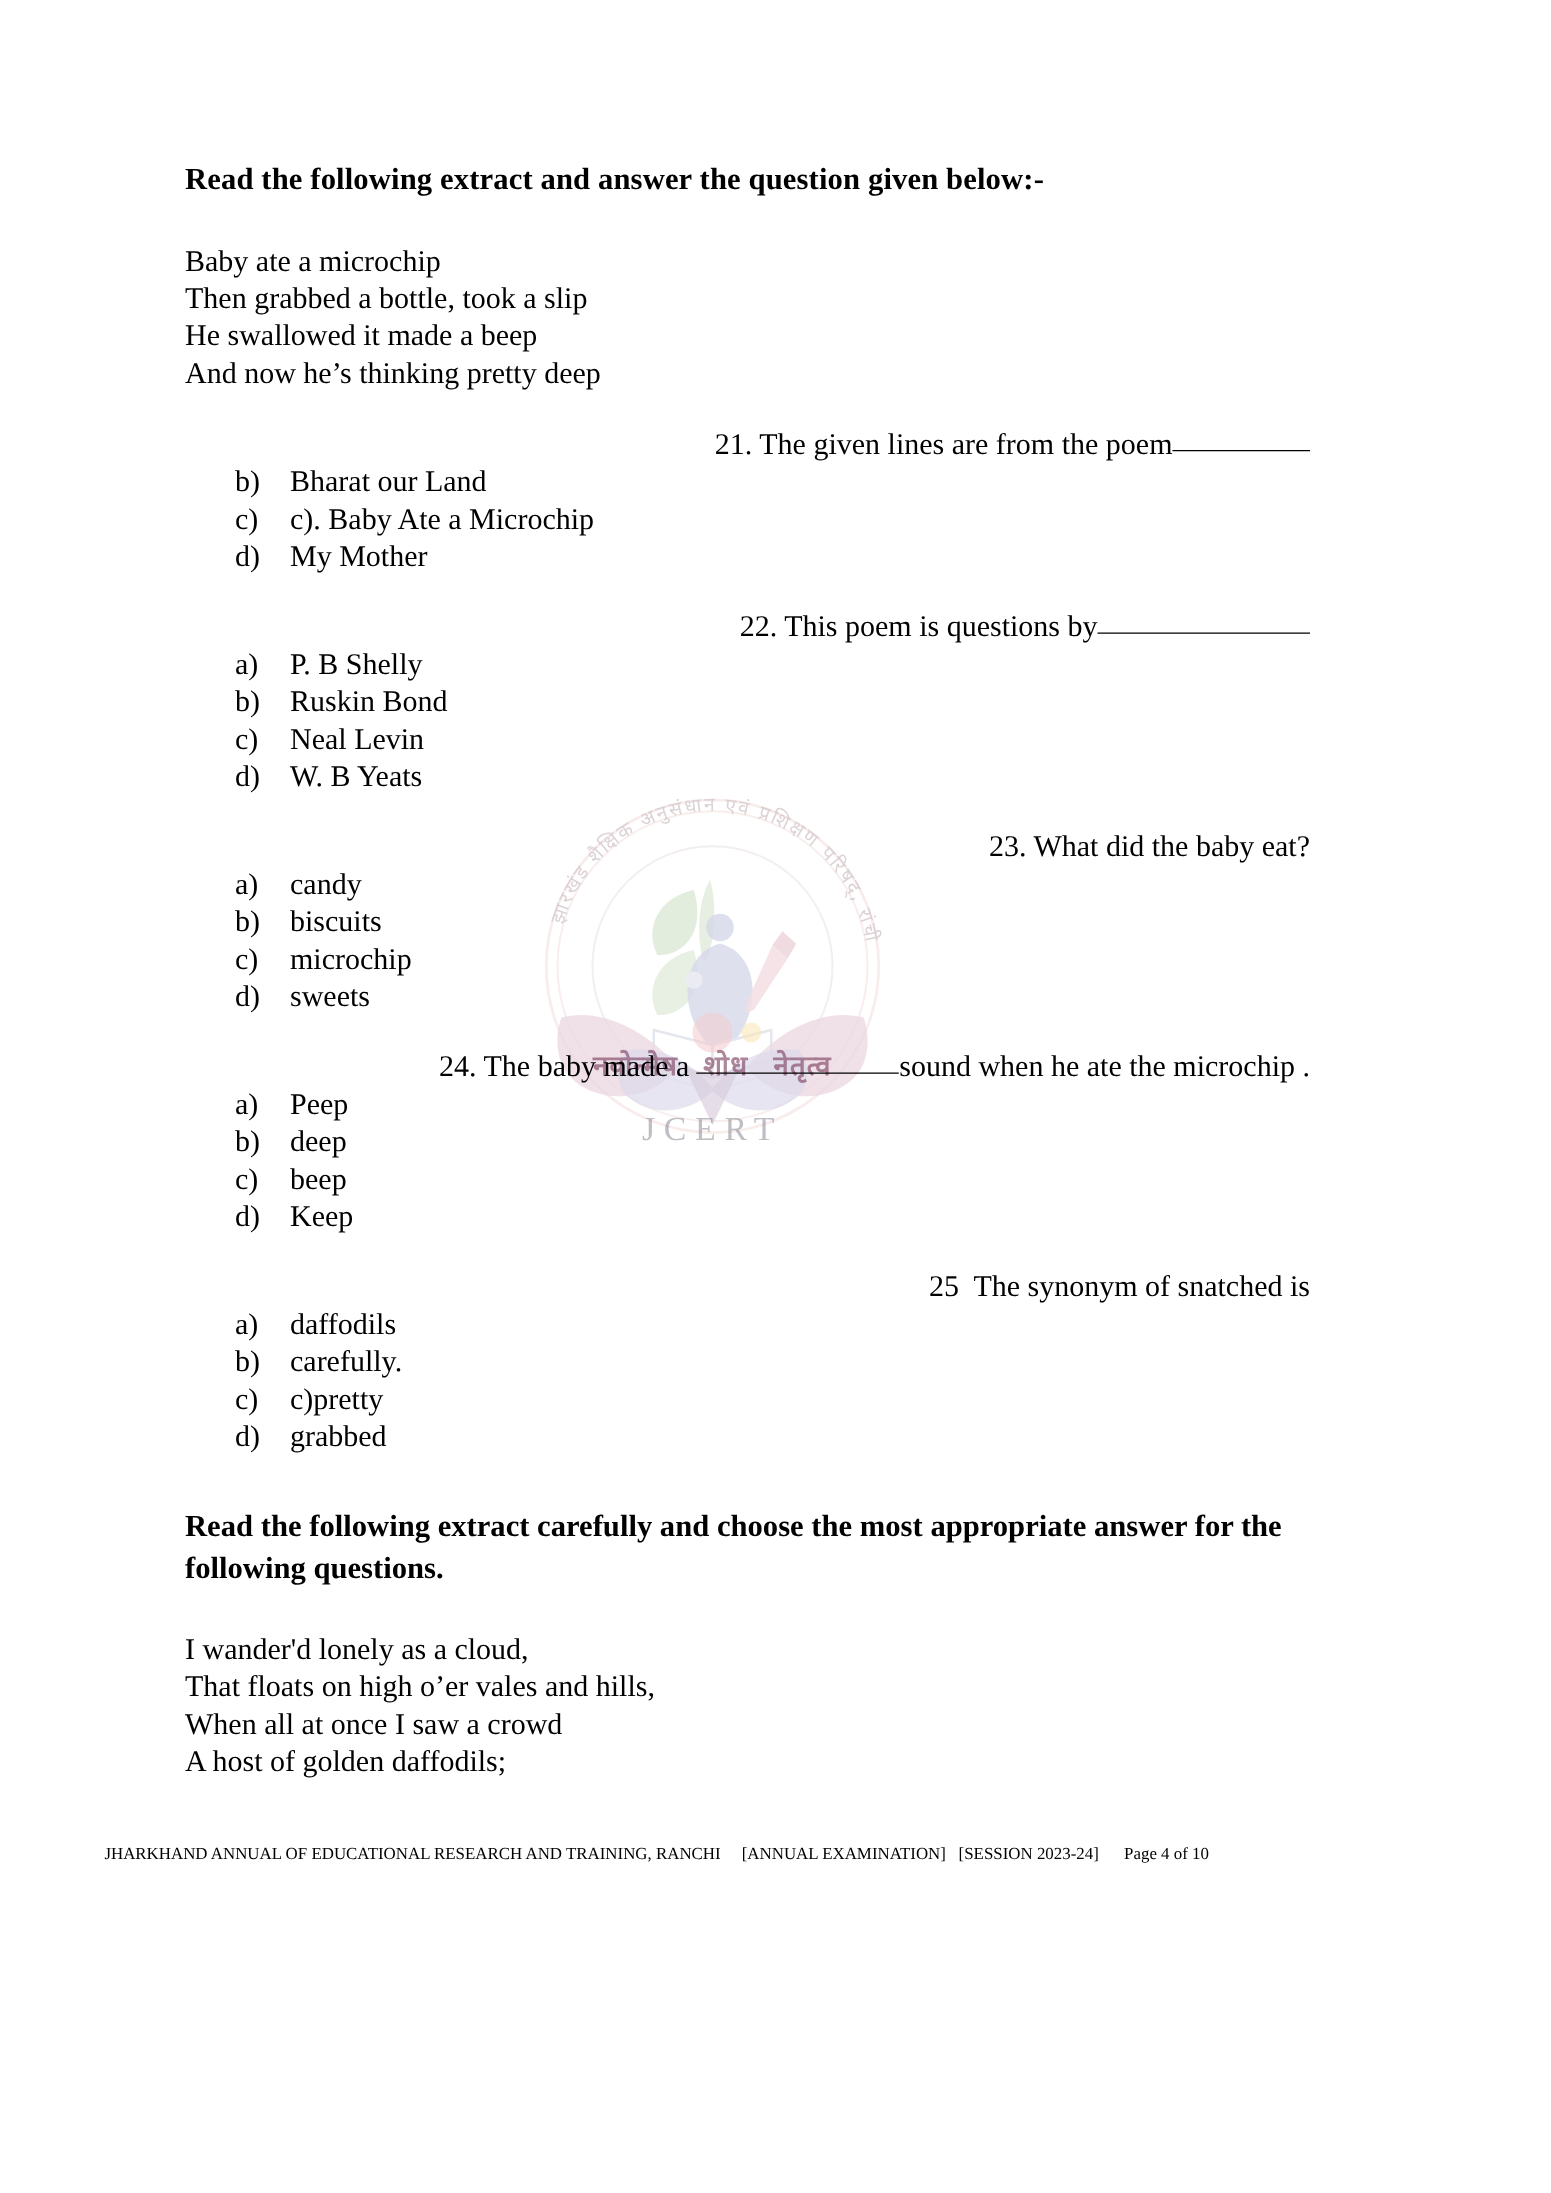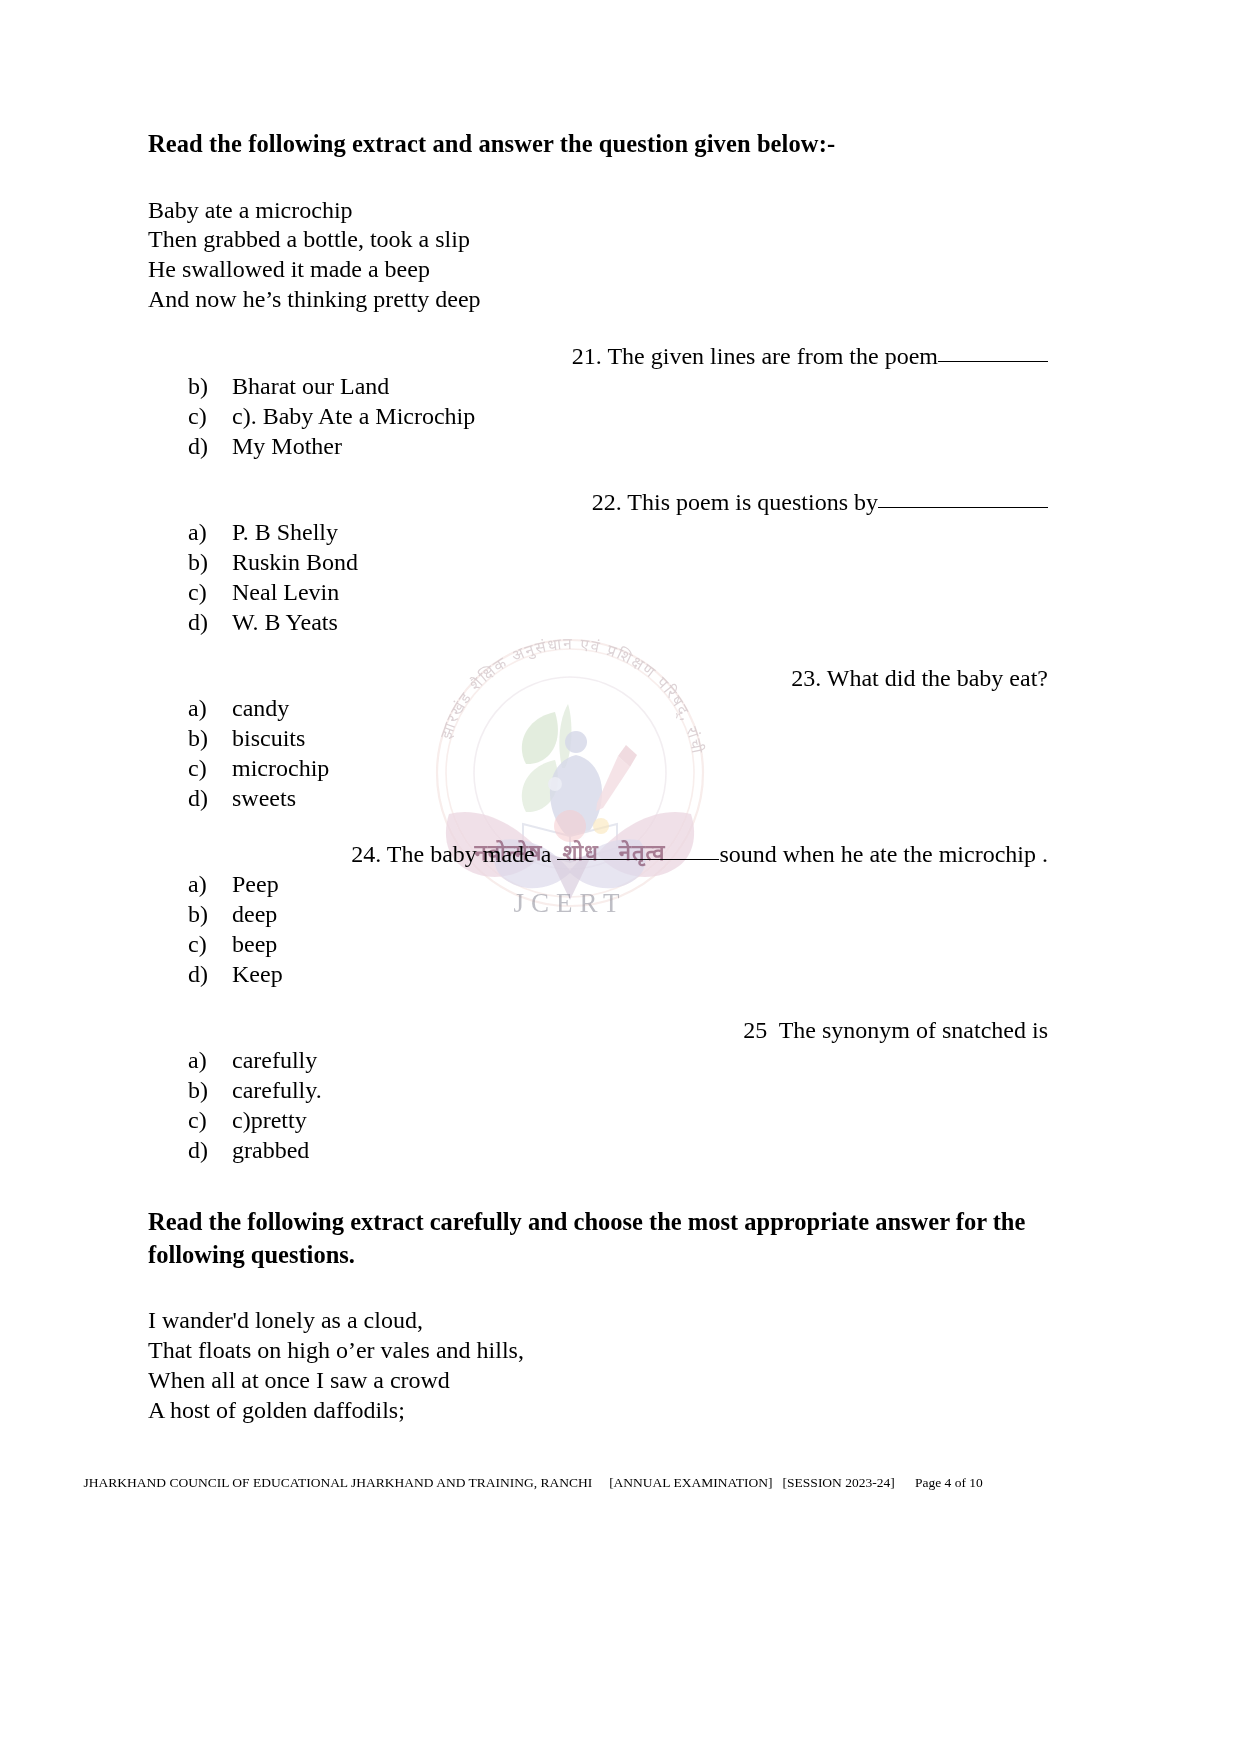--- a/index.html
+++ b/index.html
@@ -223,21 +223,21 @@
             <li><span class="lbl">a)</span><span>Peep</span></li>
             <li><span class="lbl">b)</span><span>deep</span></li>
             <li><span class="lbl">c)</span><span>beep</span></li>
             <li><span class="lbl">d)</span><span>Keep</span></li>
           </ol>
         </div>
         <div class="spacer-md"></div>
         <div class="q-block">
           <p class="q-line"><span>25</span> <span> The synonym of snatched is</span></p>
           <ol class="options">
-            <li><span class="lbl">a)</span><span>carefully</span></li>
+            <li><span class="lbl">a)</span><span>daffodils</span></li>
             <li><span class="lbl">b)</span><span>carefully.</span></li>
             <li><span class="lbl">c)</span><span>c)pretty</span></li>
             <li><span class="lbl">d)</span><span>grabbed</span></li>
           </ol>
         </div>
         <div class="spacer-md"></div>
       </div>
 
     <div class="spacer-sm"></div>
 
@@ -248,16 +248,16 @@
     <div class="poem">
       <div>I wander'd lonely as a cloud,</div>
       <div>That floats on high o’er vales and hills,</div>
       <div>When all at once I saw a crowd</div>
       <div>A host of golden daffodils;</div>
     </div>
 
   </div>
 
   <div class="footer">
-    <span class="seg">JHARKHAND COUNCIL OF EDUCATIONAL JHARKHAND AND TRAINING, RANCHI</span><span>     </span><span class="seg">[ANNUAL EXAMINATION]</span><span>   </span><span class="seg">[SESSION 2023-24]</span><span>      </span><span class="seg">Page 4 of 10</span>
+    <span class="seg">JHARKHAND ANNUAL OF EDUCATIONAL RESEARCH AND TRAINING, RANCHI</span><span>     </span><span class="seg">[ANNUAL EXAMINATION]</span><span>   </span><span class="seg">[SESSION 2023-24]</span><span>      </span><span class="seg">Page 4 of 10</span>
   </div>
 
 </div>
 
 </body></html>

